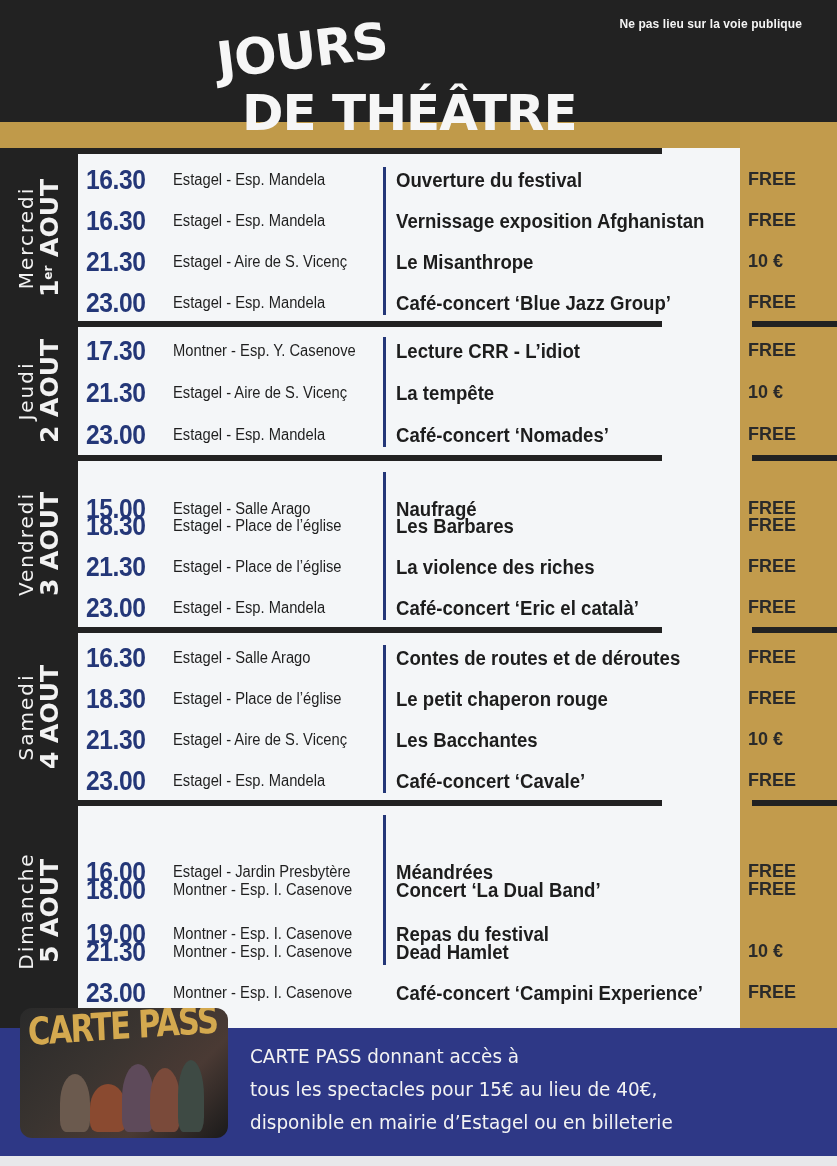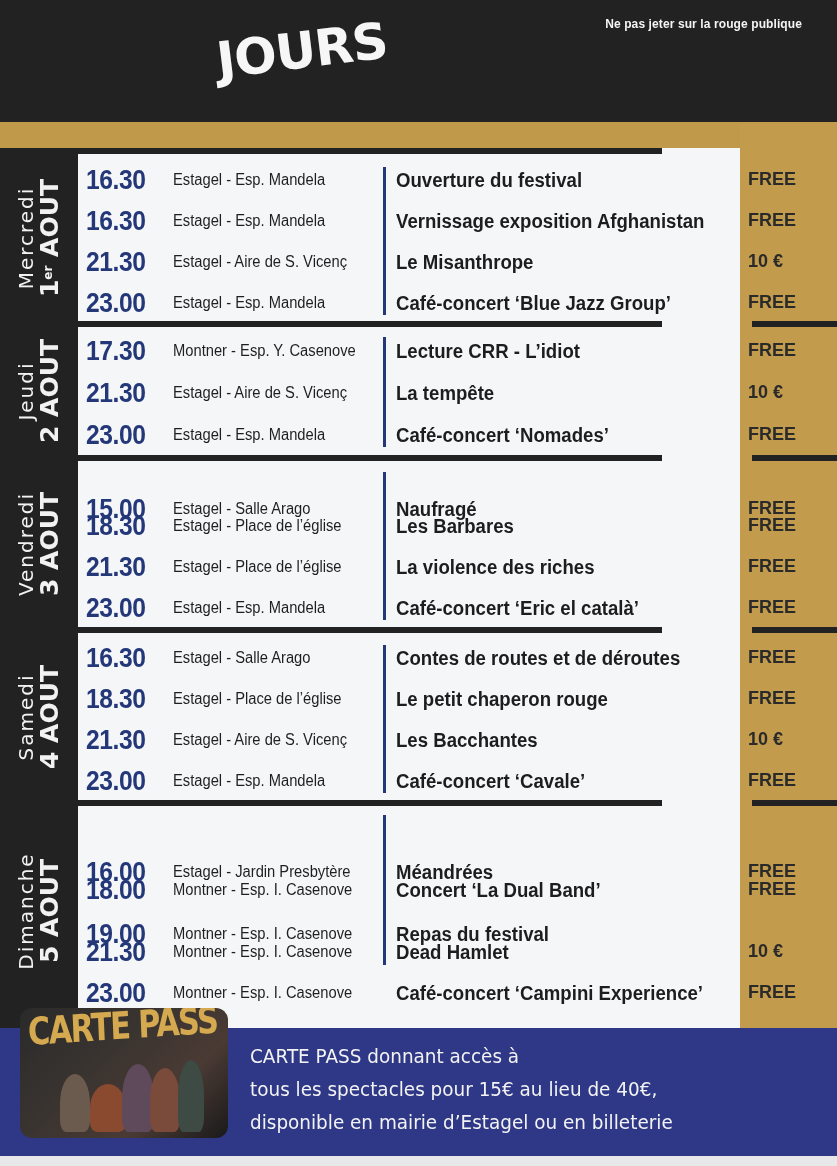--- a/index.html
+++ b/index.html
@@ -41,22 +41,23 @@
   .fig { position: absolute; border-radius: 50% 50% 20% 20%; }
   .pass-text { position: absolute; left: 250px; top: 1040px; color: #f3f3f3; font-size: 20px; line-height: 33px; font-family: "DejaVu Sans", sans-serif; transform: scaleX(0.92); transform-origin: left; white-space: nowrap; }
 </style>
 </head>
 <body>
 
 <div class="page">
   <div class="gold-band"></div>
   <div class="gold-col"></div>
 
-  <div class="notice">Ne pas jeter sur la rouge publique</div>
+  <div class="notice">Ne pas lieu sur la voie publique</div>
   <div class="title1">JOURS</div>
+  <div class="title2">DE THÉÂTRE</div>
 
   <div class="white-panel"></div>
 
   <div class="sep-bar" style="left:78px; top:148px; width:584px;"></div>
   <div class="sep-bar" style="left:78px; top:321px; width:584px;"></div>
   <div class="sep-bar-gold" style="top:321px;"></div>
   <div class="sep-bar" style="left:78px; top:455px; width:584px;"></div>
   <div class="sep-bar-gold" style="top:455px;"></div>
   <div class="sep-bar" style="left:78px; top:627px; width:584px;"></div>
   <div class="sep-bar-gold" style="top:627px;"></div>

